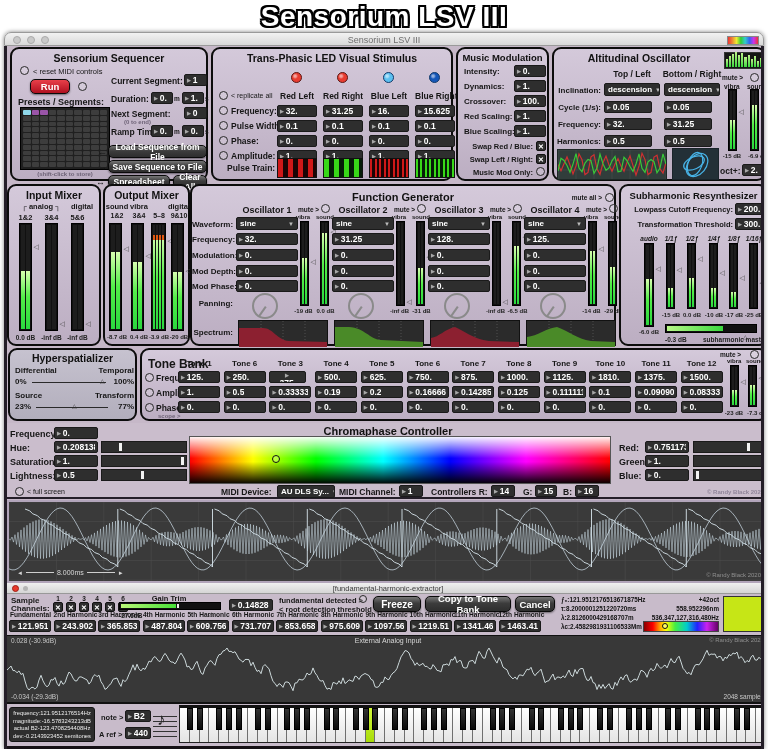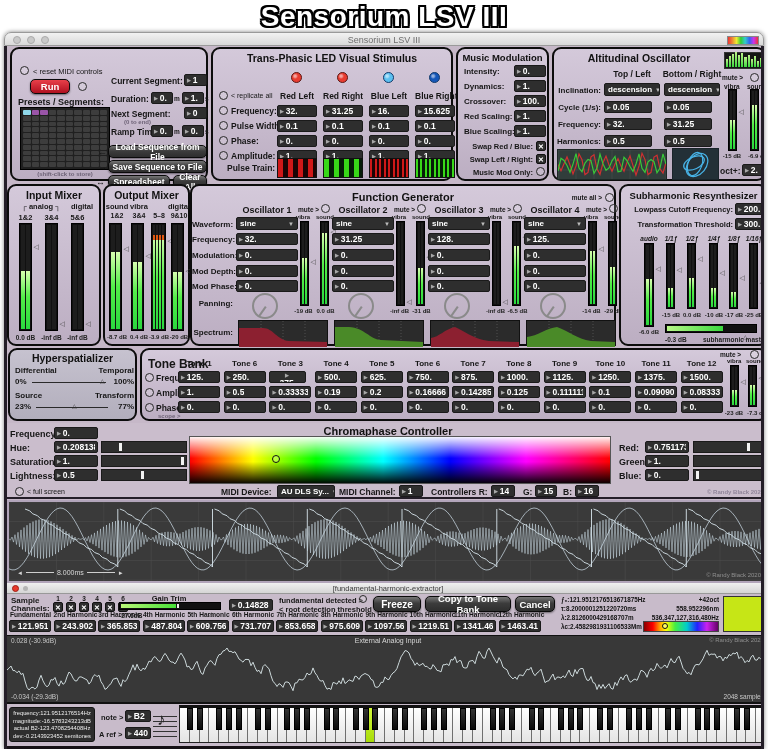--- a/index.html
+++ b/index.html
@@ -59,20 +59,21 @@
     <span class="tl-dot" style="left:22px"></span>
     <span class="tl-dot" style="left:36px"></span>
     <span id="tb-title">Sensorium LSV III</span>
     <span id="tb-rainbow"></span>
   </div>
   <div id="content">
     <div class="edge" style="left:0"></div>
     <div class="edge" style="right:0"></div>
 
     <section class="panel" id="seq" style="left:6px;top:1px;width:198px;height:134px">
+      <div class="ptitle f105" style="top:3px">Sensorium Sequencer</div>
       <span class="radio" style="left:8px;top:17px"></span>
       <span class="lbl f75 abs" style="left:21px;top:18px;font-weight:normal">&lt; reset MIDI controls</span>
       <button class="btn btn-run f95" style="left:18px;top:30px;width:40px;height:15px">Run</button>
       <span class="radio" style="left:66px;top:33px"></span>
       <div class="lbl f9 abs" style="left:6px;top:48px">Presets / Segments:</div>
       <div id="seq-grid" class="abs" style="left:8px;top:58px;width:90px;height:63px;background:#202020;border:1px solid #000;display:grid;grid-template-columns:repeat(10,1fr);grid-template-rows:repeat(10,1fr);gap:1px;padding:2px">
           <div class="cell" style="background: rgb(143, 216, 234);"></div>
           <div class="cell" style="background: rgb(154, 85, 168);"></div>
           <div class="cell" style="background: rgb(154, 85, 168);"></div>
           <div class="cell"></div>
@@ -1018,21 +1019,21 @@
             <span class="caret">▶</span>
             <span class="val" style="overflow: hidden; text-overflow: clip; white-space: nowrap;">0.111111</span>
           </div>
           <div class="numbox" style="left: 401.6px; top: 51px; width: 42px;">
             <span class="caret">▶</span>
             <span class="val" style="overflow: hidden; text-overflow: clip; white-space: nowrap;">0.</span>
           </div>
           <div class="lbl f8 abs center" style="left: 447.3px; top: 9px; width: 42px;">Tone 10</div>
           <div class="numbox" style="left: 447.3px; top: 21px; width: 42px;">
             <span class="caret">▶</span>
-            <span class="val" style="overflow: hidden; text-overflow: clip; white-space: nowrap;">1250.</span>
+            <span class="val" style="overflow: hidden; text-overflow: clip; white-space: nowrap;">1810.</span>
           </div>
           <div class="numbox" style="left: 447.3px; top: 36px; width: 42px;">
             <span class="caret">▶</span>
             <span class="val" style="overflow: hidden; text-overflow: clip; white-space: nowrap;">0.1</span>
           </div>
           <div class="numbox" style="left: 447.3px; top: 51px; width: 42px;">
             <span class="caret">▶</span>
             <span class="val" style="overflow: hidden; text-overflow: clip; white-space: nowrap;">0.</span>
           </div>
           <div class="lbl f8 abs center" style="left: 493px; top: 9px; width: 42px;">Tone 11</div>

